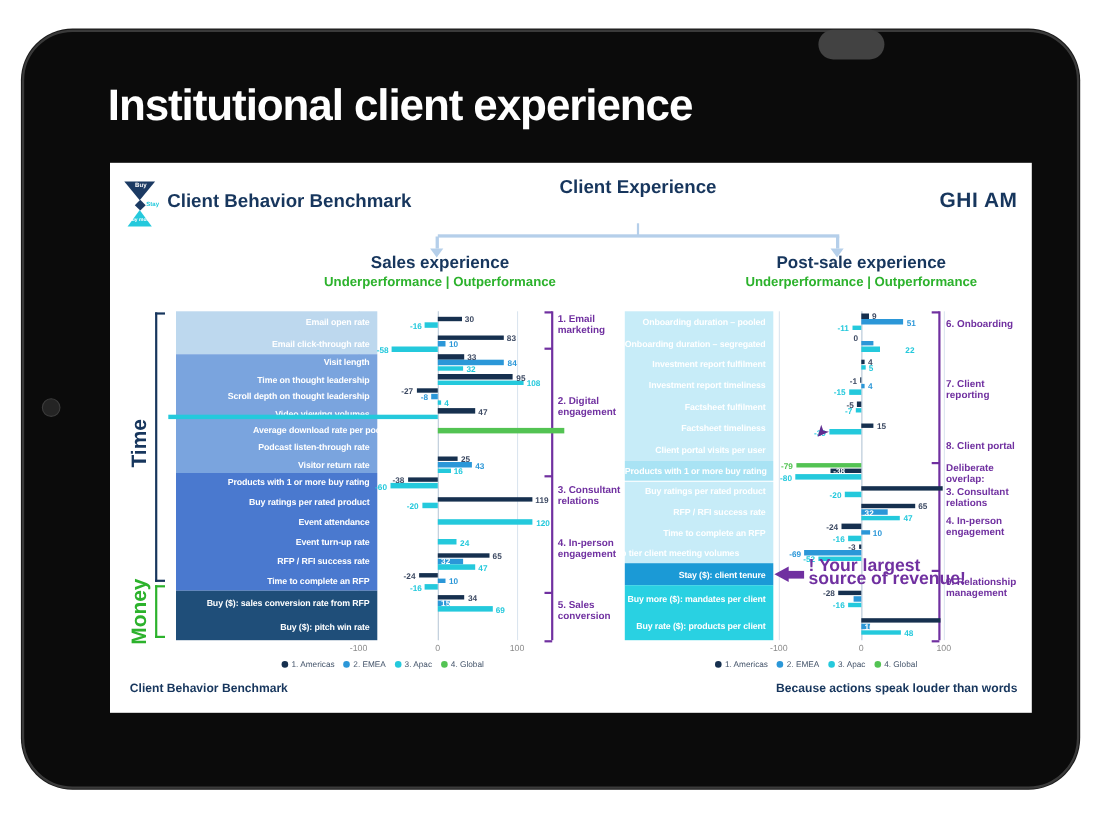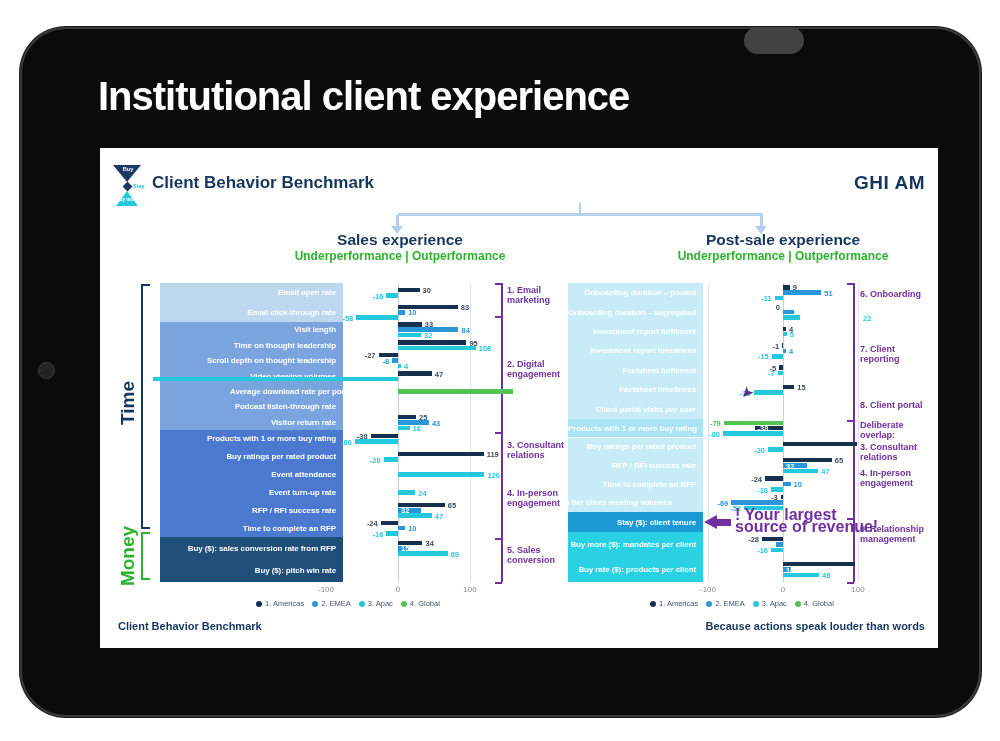--- a/index.html
+++ b/index.html
@@ -68,20 +68,21 @@
 <div id="logo" class="abs">
   <div class="logo-tri-top"></div>
   <div class="logo-txt" style="left:4px;top:3px;width:28px;font-size:5.5px;">Buy</div>
   <div class="logo-diamond"></div>
   <div class="logo-txt" style="left:23px;top:20px;width:20px;font-size:5.5px;color:#24c9dc;text-align:left;">Stay</div>
   <div class="logo-tri-bot"></div>
   <div class="logo-txt" style="left:5px;top:35px;width:24px;font-size:4.5px;line-height:4.5px;">Buy more</div>
 </div>
 <div id="brand" class="abs navy">Client Behavior Benchmark</div>
 <div id="center-title" class="abs navy">
+  <div>Client Experience</div>
 </div>
 <div id="company" class="abs navy">GHI AM</div>
 
 <div class="abs conn" style="left:579px;top:203px;width:2px;height:12px;"></div>
 <div class="abs conn" style="left:398px;top:213px;width:365px;height:2.5px;"></div>
 <div class="abs conn" style="left:396px;top:215px;width:2.5px;height:11px;"></div>
 <div class="abs conn" style="left:760px;top:215px;width:2.5px;height:11px;"></div>
 <div class="abs arrowhead" style="left:391px;top:226px;"></div>
 <div class="abs arrowhead" style="left:755px;top:226px;"></div>
 
@@ -229,21 +230,21 @@
     <div class="bar" style="position: absolute; left: 783px; top: 285.05px; width: 6.75px; background: rgb(22, 48, 79); z-index: 6;"></div>
     <div class="vlabel" style="position: absolute; left: 792.75px; top: 283.45px; color: rgb(61, 74, 99); z-index: 7;">9</div>
     <div class="bar" style="position: absolute; left: 783px; top: 290.45px; width: 38.25px; background: rgb(43, 151, 216); z-index: 6;"></div>
     <div class="vlabel" style="position: absolute; left: 824.25px; top: 288.85px; color: rgb(43, 151, 216); z-index: 7;">51</div>
     <div class="bar" style="position: absolute; left: 774.75px; top: 295.85px; width: 8.25px; background: rgb(36, 201, 220); z-index: 6;"></div>
     <div class="vlabel" style="position: absolute; left: 731.75px; top: 294.25px; width: 40px; text-align: right; color: rgb(36, 201, 220); z-index: 7;">-11</div>
     <div class="cat-label" style="position: absolute; left: 568px; top: 306.6px; width: 128px; height: 11px; line-height: 11px; z-index: 4;">Onboarding duration – segregated</div>
     <div class="vlabel" style="position: absolute; left: 740px; top: 302.85px; width: 40px; text-align: right; color: rgb(61, 74, 99); z-index: 7;">0</div>
     <div class="bar" style="position: absolute; left: 783px; top: 309.85px; width: 10.5px; background: rgb(43, 151, 216); z-index: 6;"></div>
     <div class="bar" style="position: absolute; left: 783px; top: 315.25px; width: 16.5px; background: rgb(36, 201, 220); z-index: 6;"></div>
-    <div class="vlabel" style="position: absolute; left: 818px; top: 313.65px; color: rgb(36, 201, 220); z-index: 7; margin-left: 45px;">22</div>
+    <div class="vlabel" style="position: absolute; left: 778px; top: 313.65px; color: rgb(36, 201, 220); z-index: 7; margin-left: 45px;">22</div>
     <div class="cat-label" style="position: absolute; left: 568px; top: 326px; width: 128px; height: 11px; line-height: 11px; z-index: 4;">Investment report fulfilment</div>
     <div class="bar" style="position: absolute; left: 783px; top: 326.55px; width: 3px; background: rgb(22, 48, 79); z-index: 6;"></div>
     <div class="vlabel" style="position: absolute; left: 789px; top: 324.95px; color: rgb(61, 74, 99); z-index: 7;">4</div>
     <div class="bar" style="position: absolute; left: 783px; top: 331.95px; width: 3.75px; background: rgb(36, 201, 220); z-index: 6;"></div>
     <div class="vlabel" style="position: absolute; left: 789.75px; top: 330.35px; color: rgb(36, 201, 220); z-index: 7;">5</div>
     <div class="cat-label" style="position: absolute; left: 568px; top: 345.4px; width: 128px; height: 11px; line-height: 11px; z-index: 4;">Investment report timeliness</div>
     <div class="bar" style="position: absolute; left: 782.25px; top: 343.25px; width: 0.75px; background: rgb(22, 48, 79); z-index: 6;"></div>
     <div class="vlabel" style="position: absolute; left: 739.25px; top: 341.65px; width: 40px; text-align: right; color: rgb(61, 74, 99); z-index: 7;">-1</div>
     <div class="bar" style="position: absolute; left: 783px; top: 348.65px; width: 3px; background: rgb(43, 151, 216); z-index: 6;"></div>
     <div class="vlabel" style="position: absolute; left: 789px; top: 347.05px; color: rgb(43, 151, 216); z-index: 7;">4</div>

